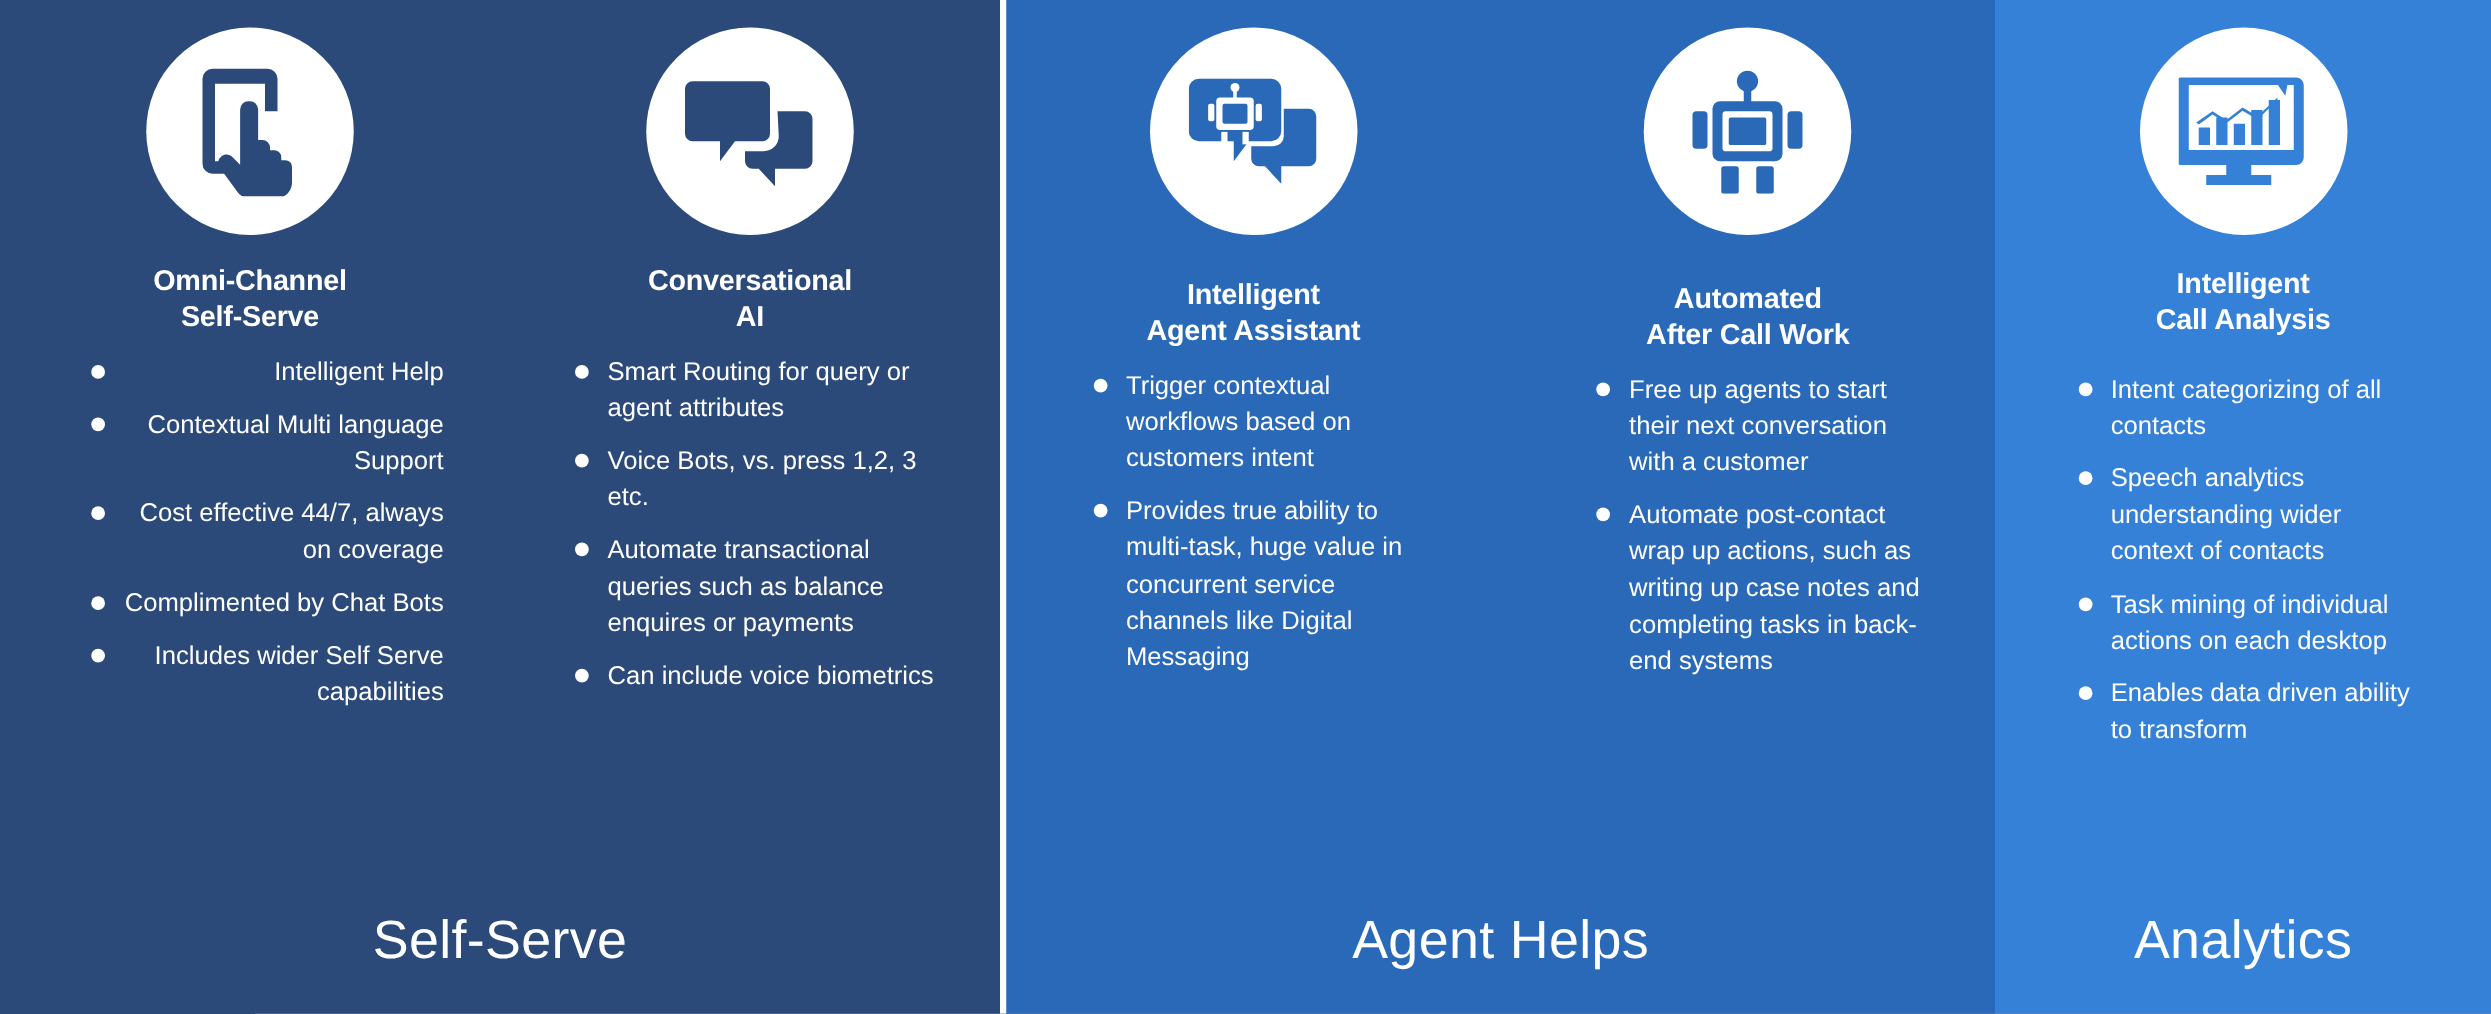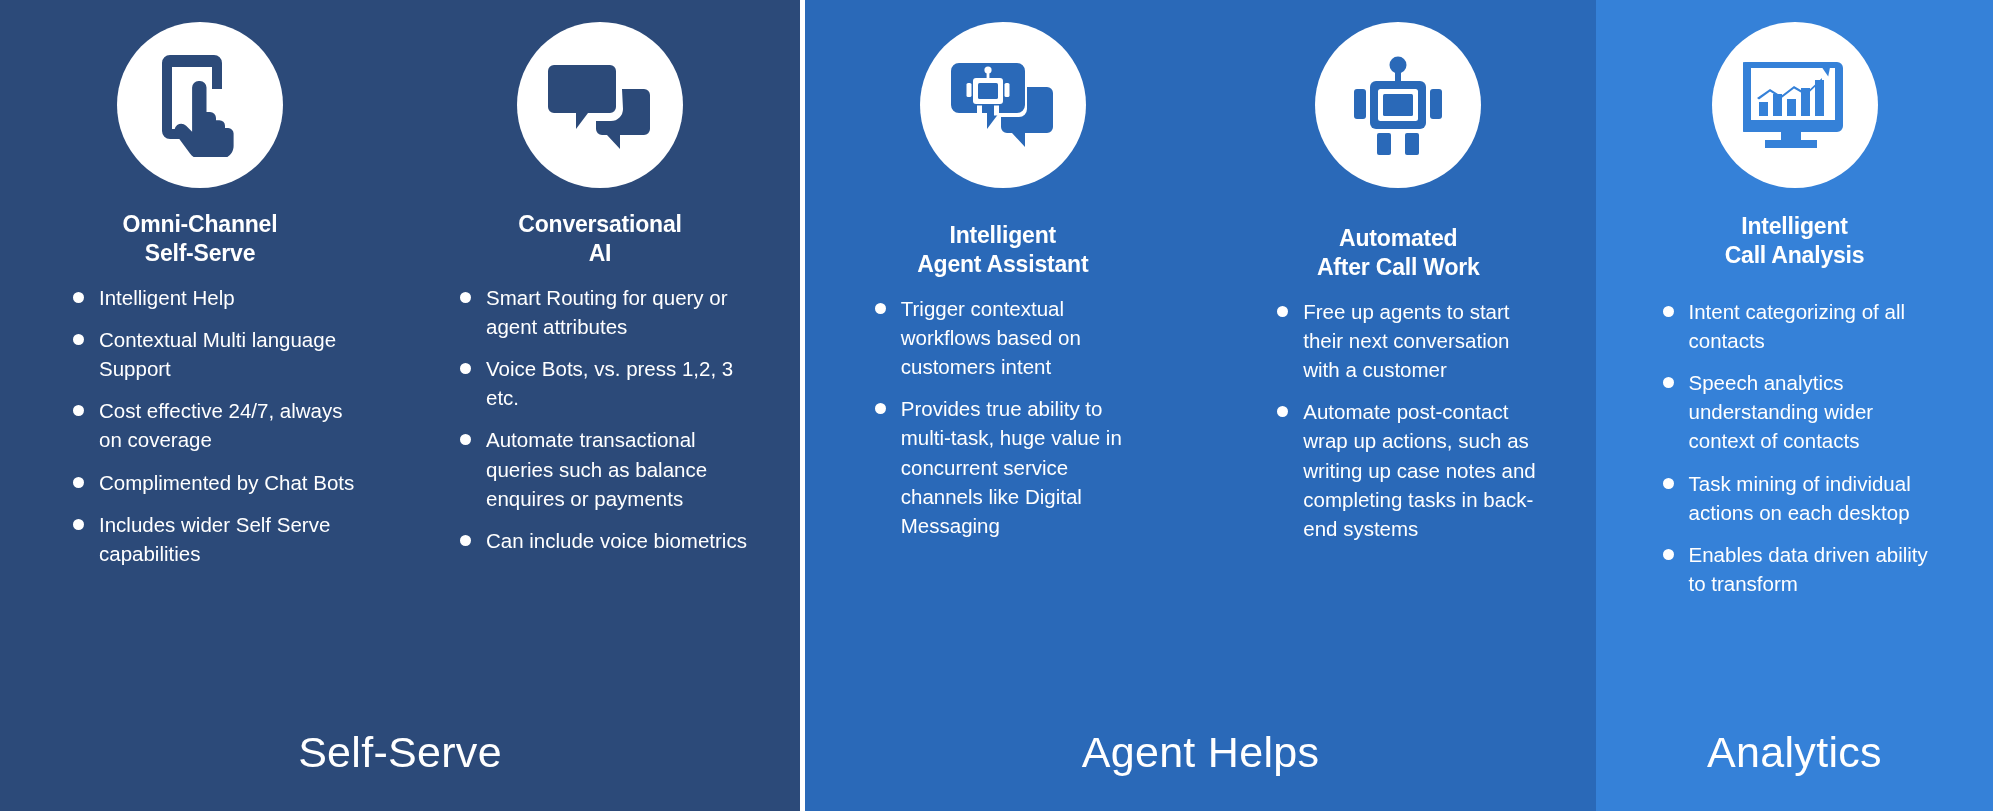--- a/index.html
+++ b/index.html
@@ -87,21 +87,21 @@
     position: absolute;
     left: 4px;
     top: 9px;
     width: 11px;
     height: 11px;
     border-radius: 50%;
     background: #ffffff;
   }
 
   
-  .col-omni   ul.bullets { max-width: 310px; padding-left: 24px; }
+  .col-omni   ul.bullets { max-width: 310px; padding-left: 24px; text-align: right; }
   .col-convai ul.bullets { max-width: 300px; padding-left: 6px; }
   .col-iaa    ul.bullets { max-width: 300px; padding-left: 18px; }
   .col-aacw   ul.bullets { max-width: 286px; padding-left: 18px; }
   .col-ica    ul.bullets { max-width: 300px; padding-left: 14px; margin-top: 28px; }
 
   .col-omni   .card-title,
   .col-convai .card-title { margin-top: 22px; }
   .col-iaa    .card-title { margin-top: 33px; }
   .col-aacw   .card-title { margin-top: 36px; }
   .col-ica    .card-title { margin-top: 24px; }
@@ -135,21 +135,21 @@
             </g>
           </svg>
         </div>
         <div class="card-title">
           <span>Omni-Channel</span>
           <span class="t2">Self-Serve</span>
         </div>
         <ul class="bullets">
           <li><span class="dot"></span><span>Intelligent Help</span></li>
           <li><span class="dot"></span><span>Contextual Multi language Support</span></li>
-          <li><span class="dot"></span><span>Cost effective 24/7, always on coverage</span></li>
+          <li><span class="dot"></span><span>Cost effective 44/7, always on coverage</span></li>
           <li><span class="dot"></span><span>Complimented by Chat Bots</span></li>
           <li><span class="dot"></span><span>Includes wider Self Serve capabilities</span></li>
         </ul>
       </div>
 
       <div class="col col-convai">
         <div class="icon-circle">
           <svg width="104" height="92" viewBox="0 0 104 92" aria-hidden="true">
             <g fill="#2c4a79">
               <path d="M6 6 h56 a6 6 0 0 1 6 6 v36 a6 6 0 0 1 -6 6 h-22 l-12 16 v-16 h-22 a6 6 0 0 1 -6 -6 v-36 a6 6 0 0 1 6 -6 z"></path>

